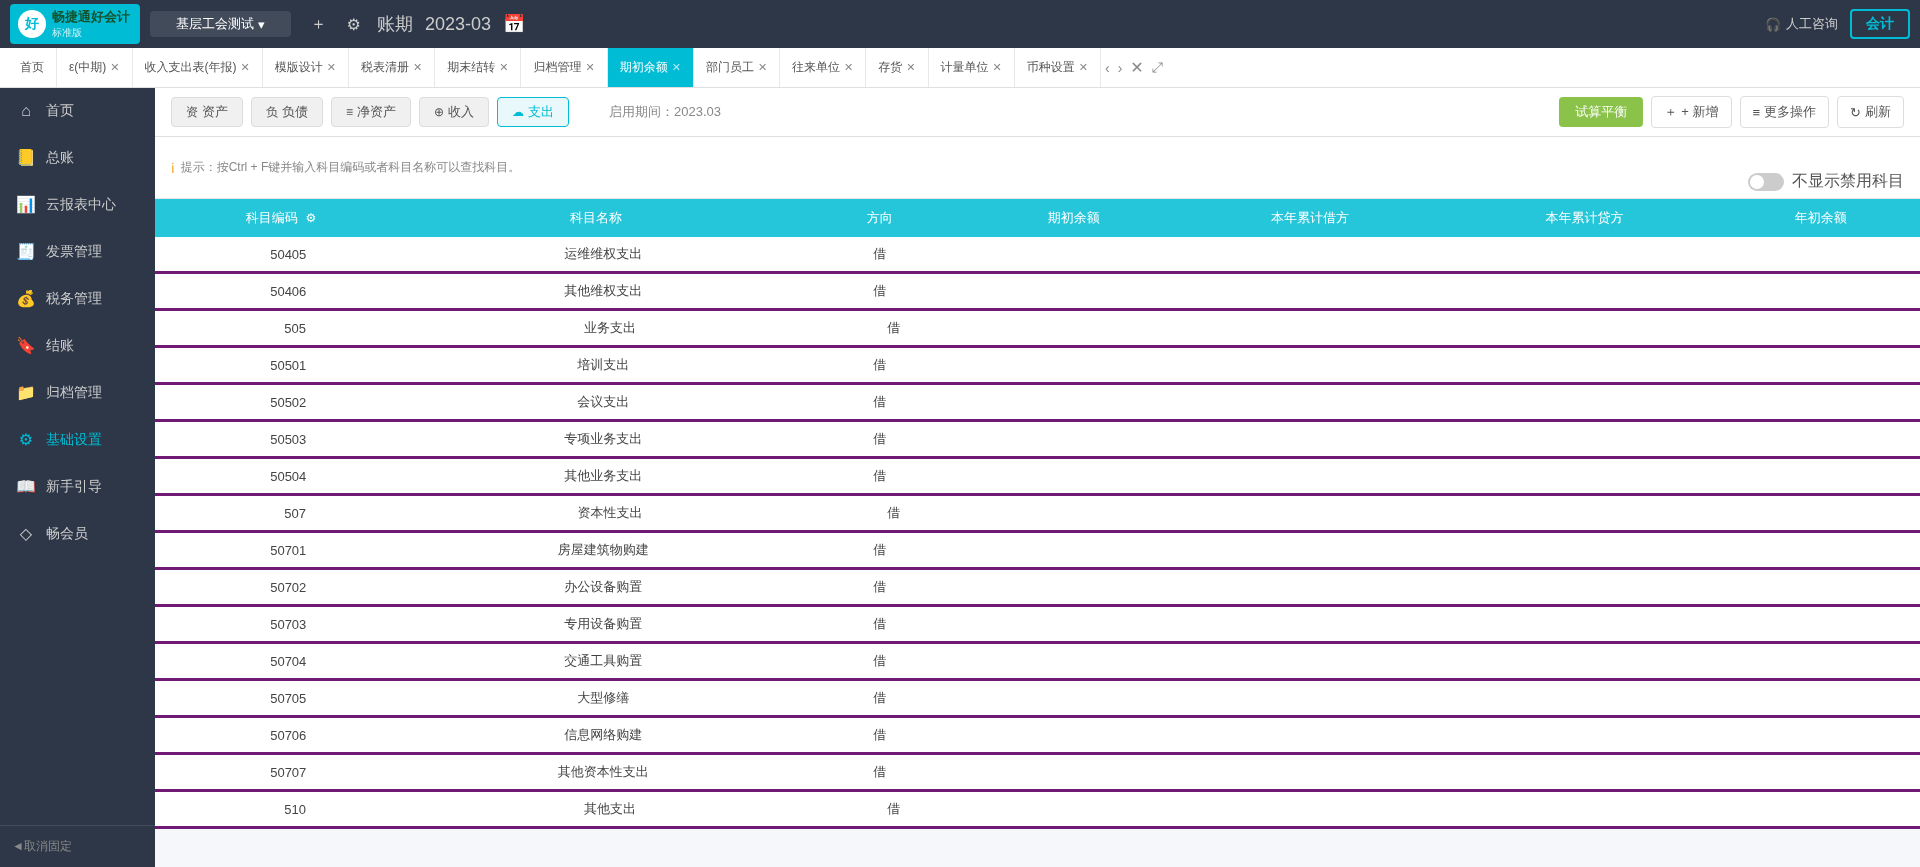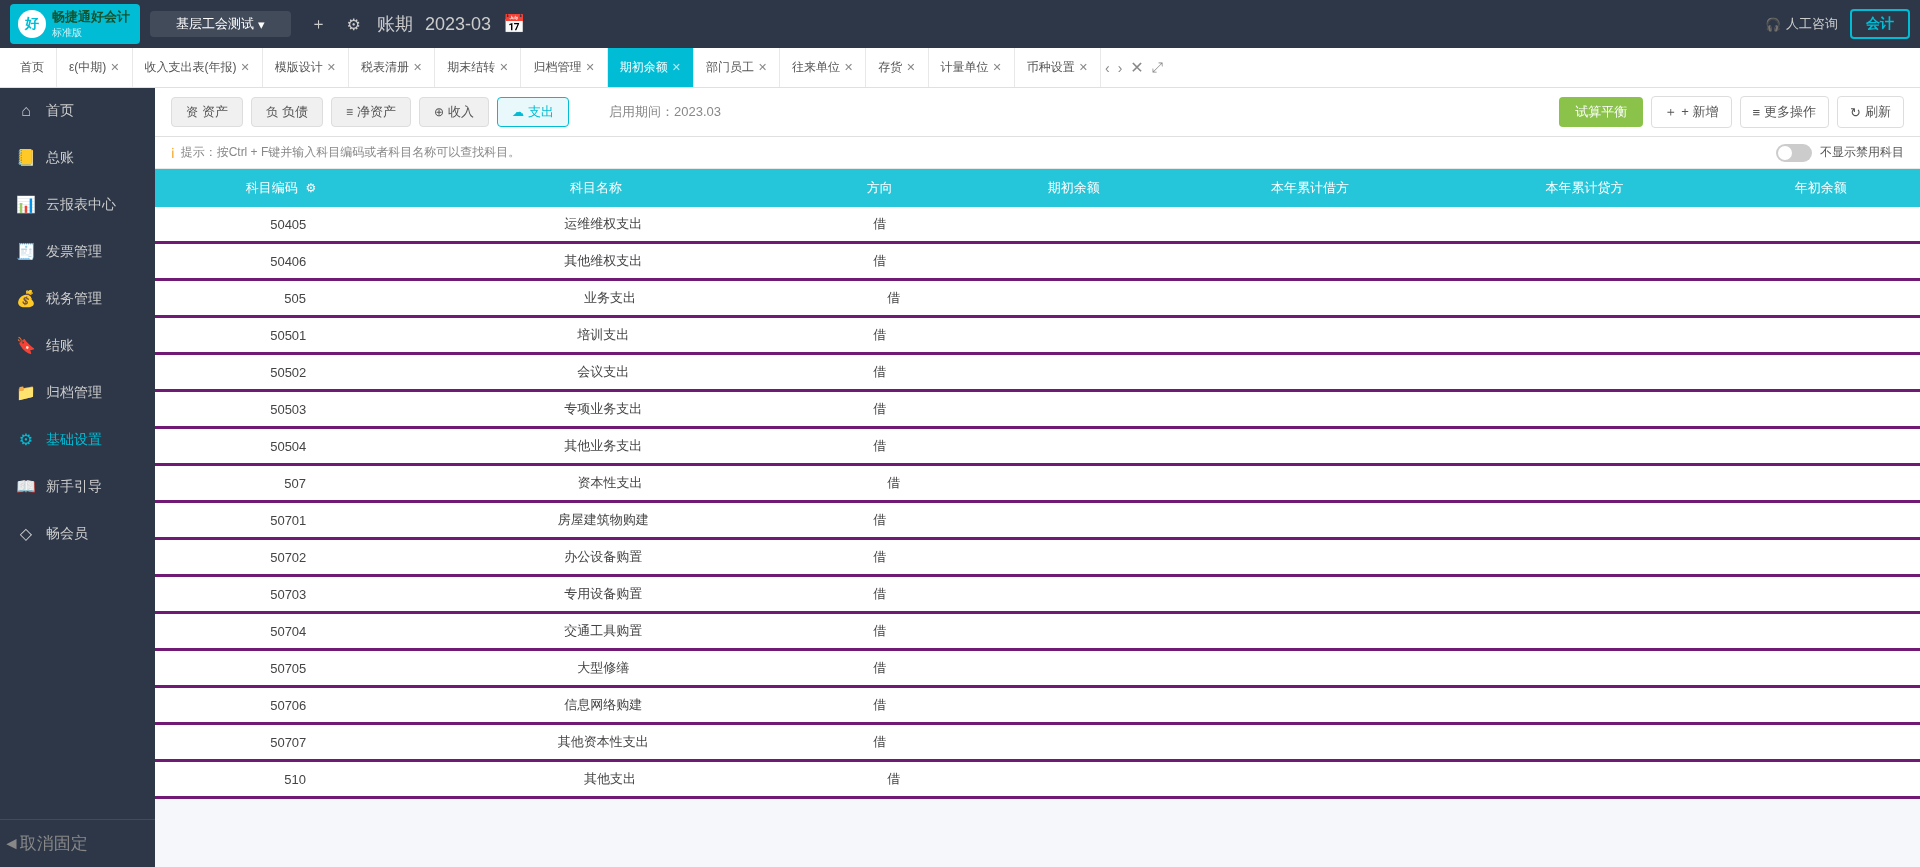--- a/index.html
+++ b/index.html
@@ -71,21 +71,21 @@
       display: flex; flex-direction: column;
       flex-shrink: 0;
     }
     .sidebar-item {
       display: flex; align-items: center; gap: 10px;
       padding: 14px 16px; cursor: pointer; font-size: 14px; color: #ccc;
     }
     .sidebar-item.active { color: #00bcd4; }
     .sidebar-icon { font-size: 16px; width: 20px; text-align: center; }
     .sidebar-bottom {
-      margin-top: auto; padding: 12px 3px; font-size: 17px; color: #888;
+      margin-top: auto; padding: 12px 12px; font-size: 12px; color: #888;
       cursor: pointer; display: flex; align-items: center; gap: 6px;
       border-top: 1px solid rgba(255,255,255,0.1);
     }
 
     
     .content-area {
       flex: 1; display: flex; flex-direction: column; background: #f5f7fa; overflow: hidden;
     }
 
     
@@ -121,21 +121,21 @@
       border-radius: 4px; cursor: pointer; font-size: 13px; color: #555;
       display: flex; align-items: center; gap: 4px;
     }
 
     .hint-bar {
       display: flex; align-items: center; justify-content: space-between;
       padding: 6px 16px; background: #fff; border-bottom: 1px solid #e8e8e8;
     }
     .hint-text { font-size: 12px; color: #888; display: flex; align-items: center; gap: 6px; }
     .hint-icon { color: #f5a623; font-size: 14px; }
-    .toggle-area { display: flex; align-items: center; gap: 8px; font-size: 12px; color: #555; }
+    .toggle-area { display: flex; align-items: center; gap: 8px; font-size: 16px; color: #555; margin-top: 28px; }
     .toggle-switch {
       width: 36px; height: 18px; background: #ccc; border-radius: 9px;
       position: relative; cursor: pointer; display: inline-block;
     }
     .toggle-switch::after {
       content: ''; position: absolute; width: 14px; height: 14px;
       background: #fff; border-radius: 50%; top: 2px; left: 2px; transition: left 0.2s;
     }
 
     

